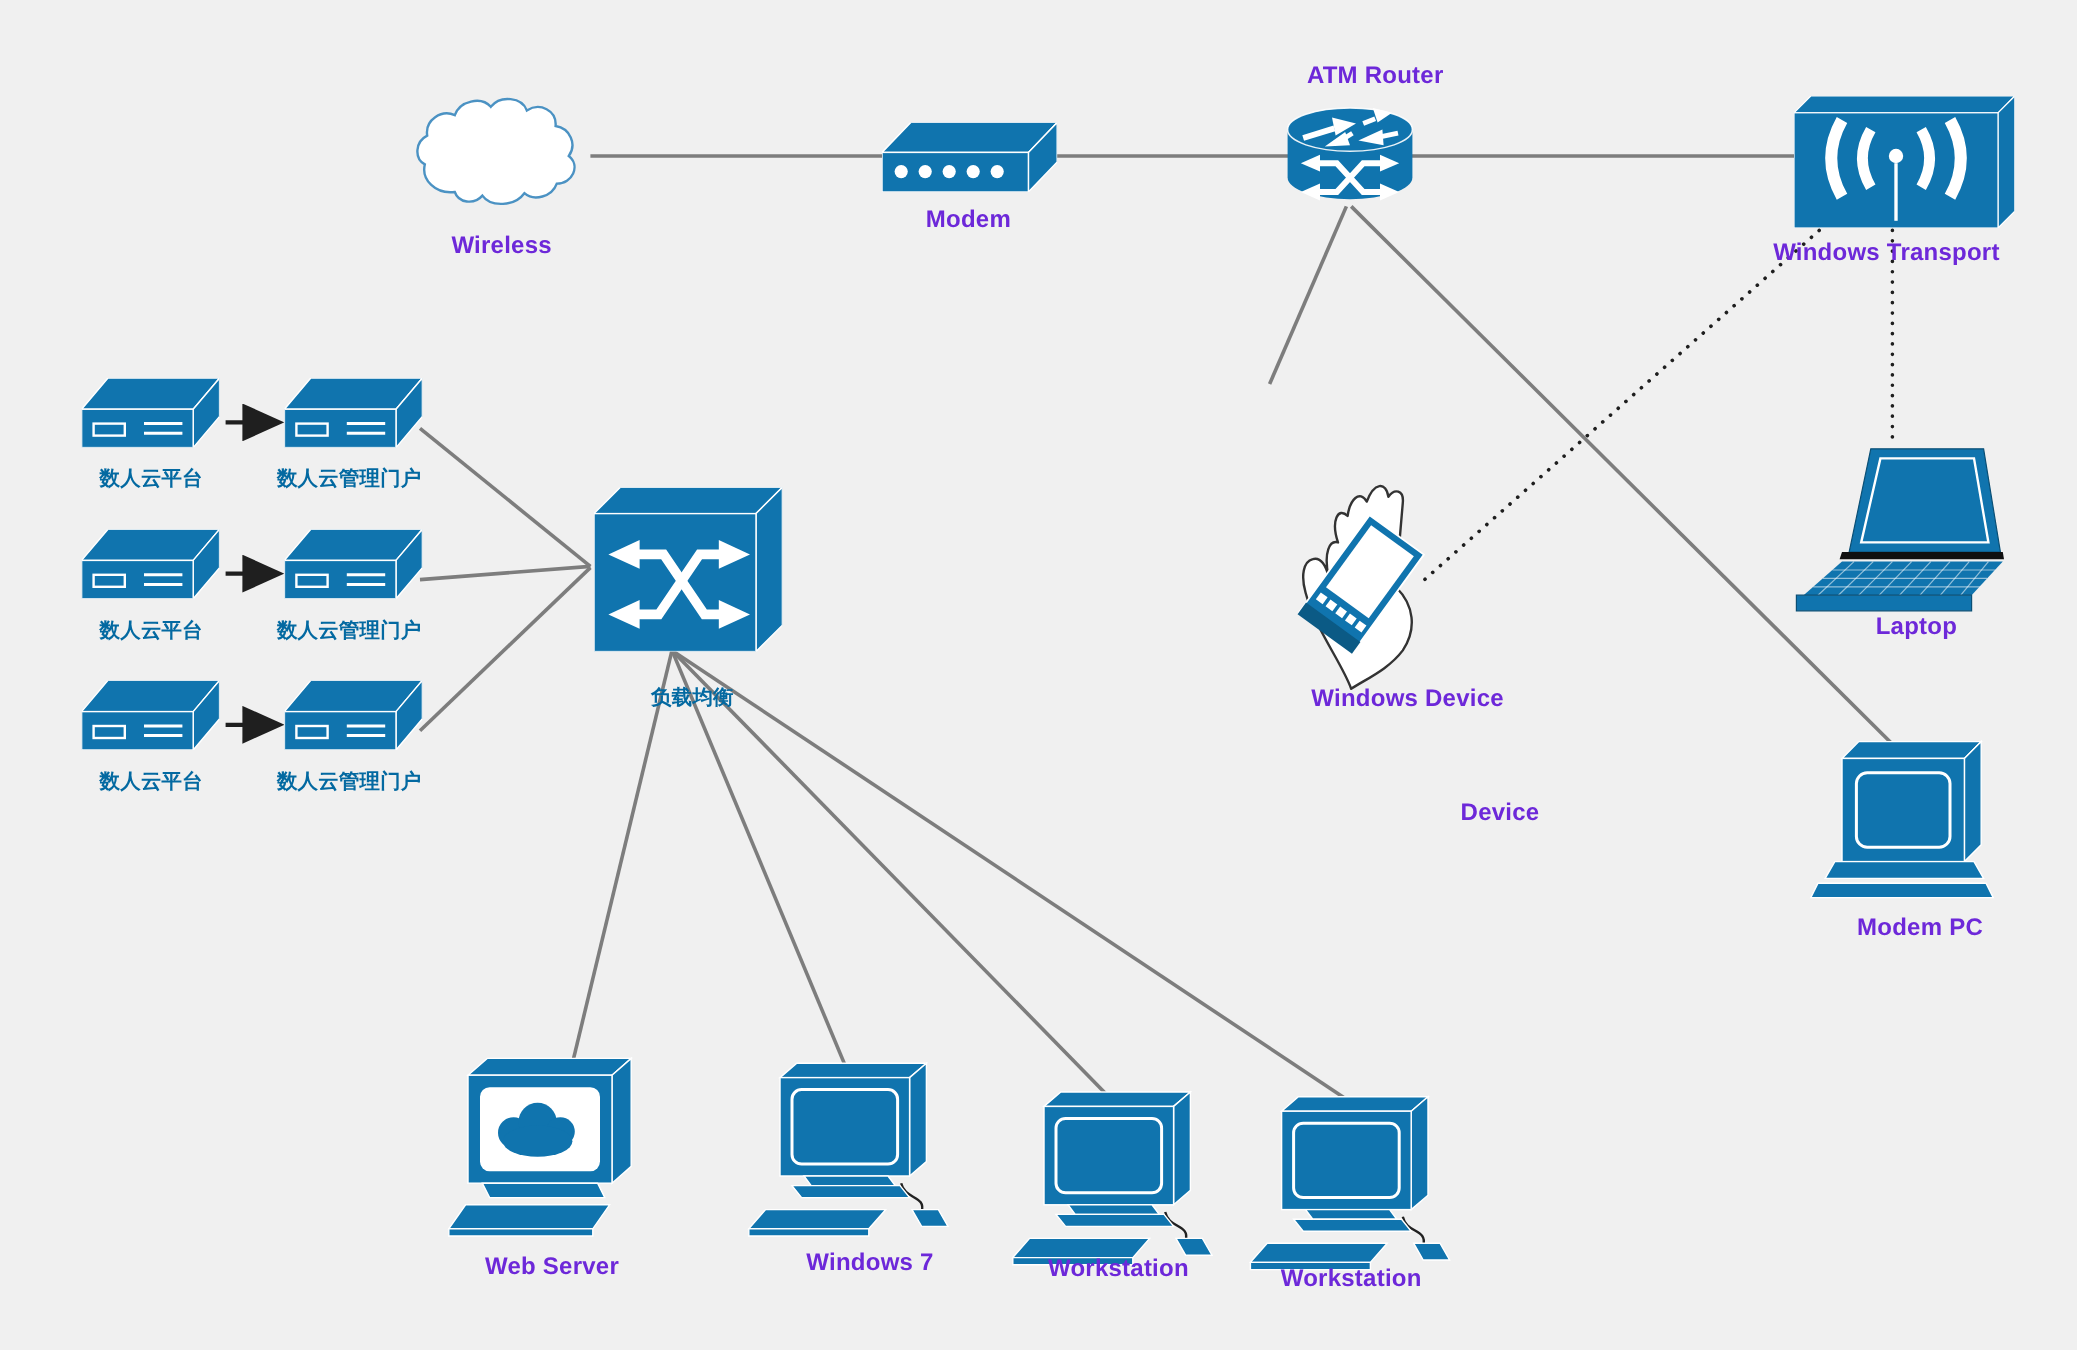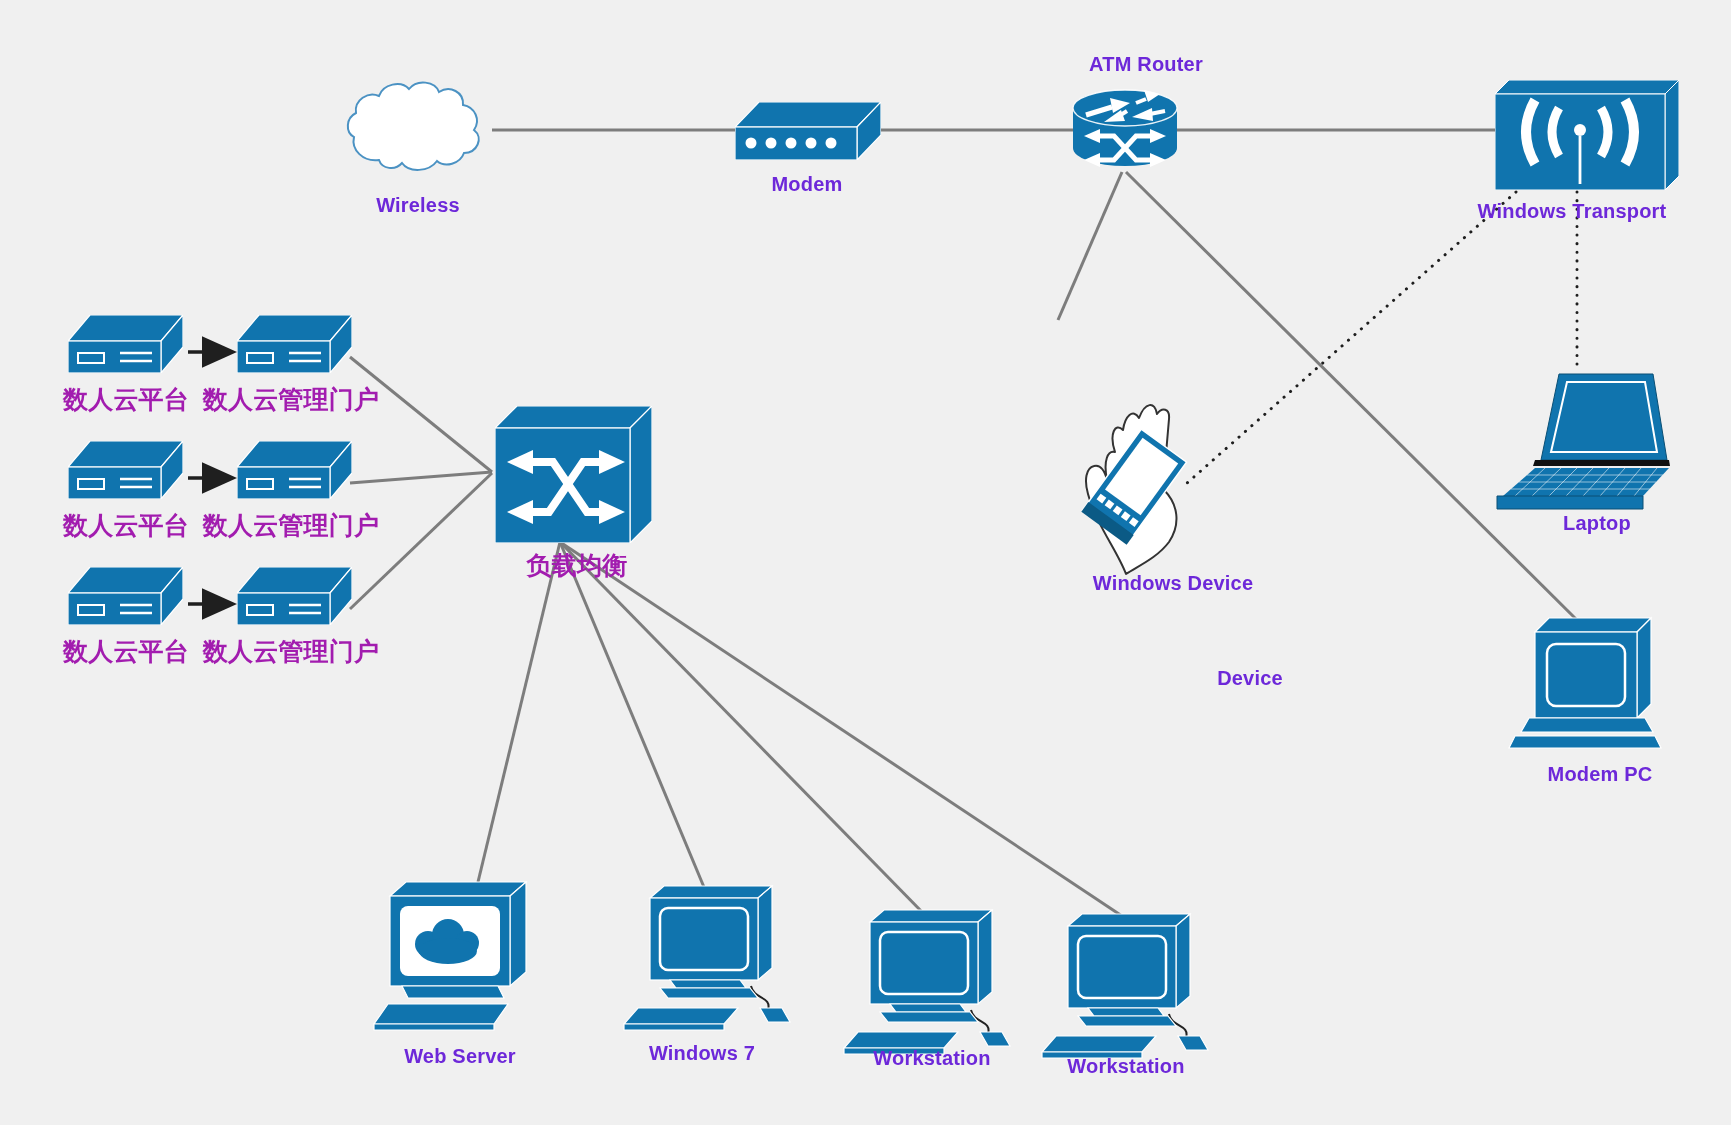--- a/index.html
+++ b/index.html
@@ -14,21 +14,21 @@
   #wires{position:absolute;left:0;top:0;z-index:1;}
   .node{position:absolute;z-index:2;}
   .node .icon{display:block;width:100%;height:100%;}
   .node svg{display:block;width:100%;height:100%;}
   .label{
     position:absolute;z-index:3;
     transform:translate(-50%,-50%);
     font-weight:bold;font-size:20px;color:#6d28d9;
     white-space:nowrap;letter-spacing:0.2px;
   }
-  .label.cn{font-size:25px;color:#a21caf;}
+  .label.cn{font-size:17px;color:#0369a1;}
 </style>
 </head>
 <body>
 
 <div class="canvas">
 
   <svg id="wires" width="1731" height="1125">
     <defs>
       <marker id="arrowhead" markerWidth="10" markerHeight="9" refX="8" refY="4.5" orient="auto">
         <polygon points="0,0 10,4.5 0,9" fill="#1f1f1f"></polygon>
@@ -350,18 +350,18 @@
   <div class="label" style="left:1173px;top:583px">Windows Device</div>
   <div class="label" style="left:1250px;top:678px">Device</div>
   <div class="label" style="left:1597px;top:523px">Laptop</div>
   <div class="label" style="left:1600px;top:774px">Modem PC</div>
   <div class="label cn" style="left:126px;top:399px">数人云平台</div>
   <div class="label cn" style="left:291px;top:399px">数人云管理门户</div>
   <div class="label cn" style="left:126px;top:525px">数人云平台</div>
   <div class="label cn" style="left:291px;top:525px">数人云管理门户</div>
   <div class="label cn" style="left:126px;top:651px">数人云平台</div>
   <div class="label cn" style="left:291px;top:651px">数人云管理门户</div>
-  <div class="label cn" style="left:577px;top:565px">负载均衡</div>
+  <div class="label cn" style="left:577px;top:581px">负载均衡</div>
   <div class="label" style="left:460px;top:1056px">Web Server</div>
-  <div class="label" style="left:702px;top:1053px">Windows 7</div>
+  <div class="label" style="left:725px;top:1053px">Windows 7</div>
   <div class="label" style="left:932px;top:1058px">Workstation</div>
   <div class="label" style="left:1126px;top:1066px">Workstation</div>
 </div>
 
 </body></html>

